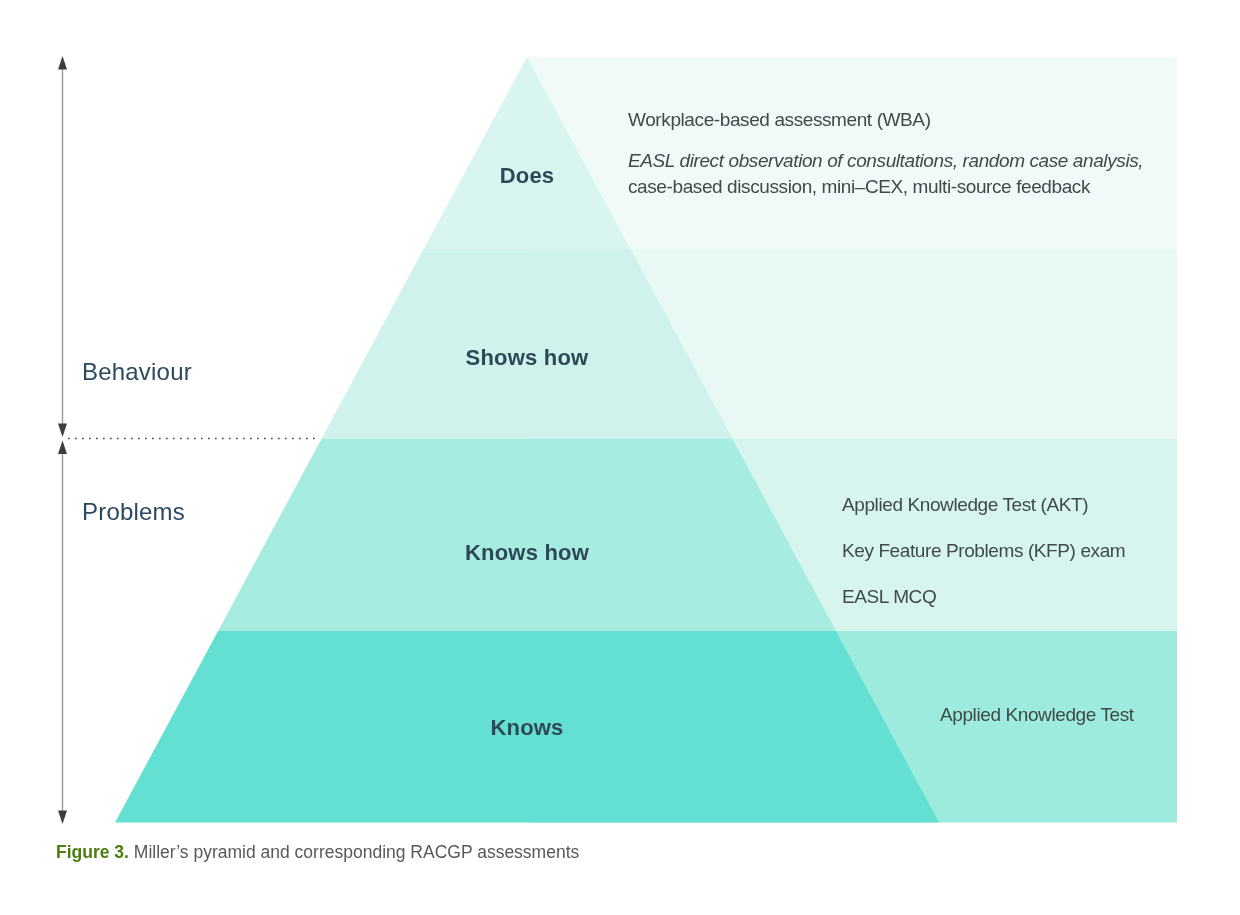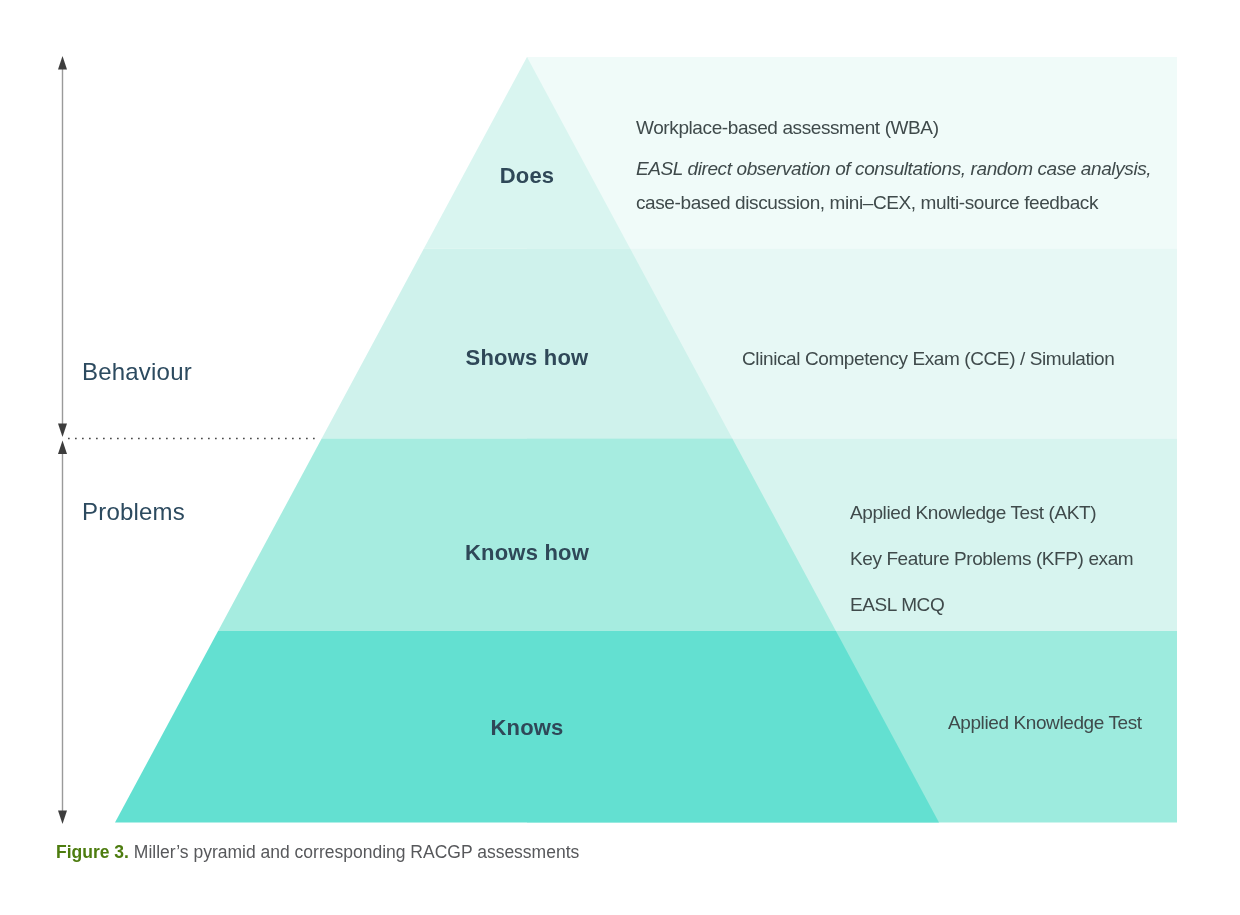--- a/index.html
+++ b/index.html
@@ -28,21 +28,21 @@
     left: 527px;
     transform: translate(-50%, -50%);
     font-size: 22px;
     font-weight: 600;
     color: #2f4858;
     letter-spacing: 0.2px;
     white-space: nowrap;
   }
   .assess { position: absolute; }
   .assess p {
-    margin: 8px;
+    margin: 0;
     font-size: 19px;
     font-weight: 400;
     line-height: 26px;
     letter-spacing: -0.4px;
     color: #3f4a4b;
     white-space: nowrap;
   }
   .assess p.mt15 { margin-top: 15px; font-style: italic; }
   .assess p.mt20 { margin-top: 20px; }
 
@@ -94,23 +94,20 @@
   <div class="level-label" style="top:358px">Shows how</div>
   <div class="level-label" style="top:553px">Knows how</div>
   <div class="level-label" style="top:728px">Knows</div>
 
   <div class="assess" style="left:628px; top:107px">
     <p>Workplace-based assessment (WBA)</p>
     <p class="mt15">EASL direct observation of consultations, random case analysis,</p>
     <p>case-based discussion, mini–CEX, multi-source feedback</p>
   </div>
 
-  <div class="assess" style="left:734px; top:338px">
-    <p>Clinical Competency Exam (CCE) / Simulation</p>
-  </div>
 
   <div class="assess" style="left:842px; top:492px">
     <p>Applied Knowledge Test (AKT)</p>
     <p class="mt20">Key Feature Problems (KFP) exam</p>
     <p class="mt20">EASL MCQ</p>
   </div>
 
   <div class="assess" style="left:940px; top:702px">
     <p>Applied Knowledge Test</p>
   </div>

